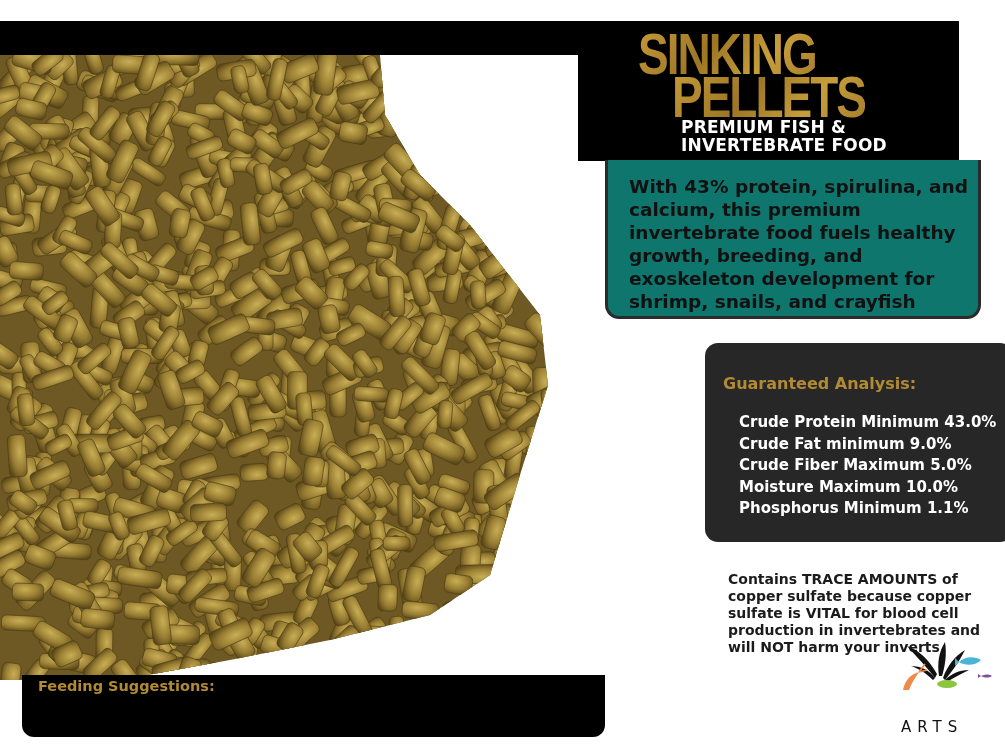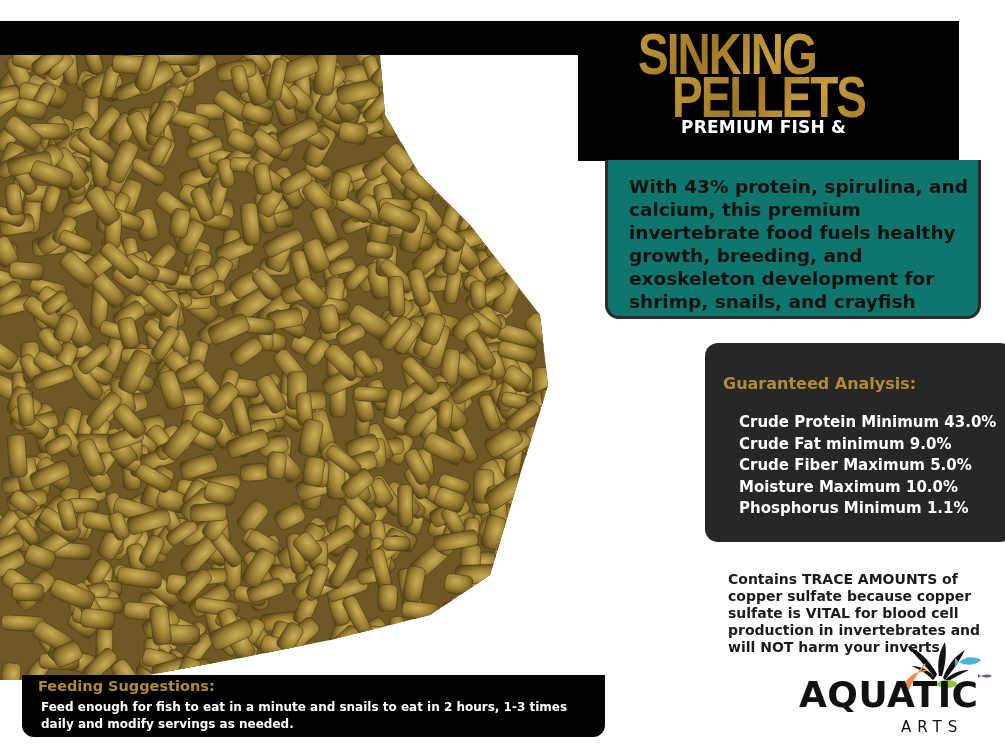--- a/index.html
+++ b/index.html
@@ -1017,20 +1017,21 @@
         <rect x="-20.645370370370372" y="-7.83056841563786" width="41.290740740740745" height="15.66113683127572" rx="5" fill="url(#pg)" stroke="#4a3a12" stroke-width="0.6" transform="translate(444.2791495198902,132.4883187585734) rotate(45.047839506172835)"></rect>
         <rect x="-14.076118827160494" y="-7.961033950617284" width="28.152237654320988" height="15.922067901234568" rx="5" fill="url(#pg)" stroke="#4a3a12" stroke-width="0.6" transform="translate(522.645061728395,491.1372599451303) rotate(132.64429012345678)"></rect>
       </g>
   </svg>
 </div>
 
 <div class="title-box">
   <div class="title-big t1">SINKING</div>
   <div class="title-big t2">PELLETS</div>
   <div class="title-sub s1">PREMIUM FISH &amp;</div>
+  <div class="title-sub s2">INVERTEBRATE FOOD</div>
 </div>
 
 <div class="desc-box">
   <p class="desc-text">With 43% protein, spirulina, and calcium, this premium invertebrate food fuels healthy growth, breeding, and exoskeleton development for shrimp, snails, and crayfish</p>
 </div>
 
 <div class="analysis-box">
   <div class="analysis-title">Guaranteed Analysis:</div>
   <ul class="analysis-list">
     <li>Crude Protein Minimum 43.0%</li>
@@ -1054,20 +1055,18 @@
 
     <path d="M74,22 C80,16 90,16 96,20 C90,26 80,26 74,22 Z M70,18 L74,22 L70,26 Z" fill="#4cb3d8"></path>
 
     <path d="M96,36 C100,34 104,34 107,36 C104,38 100,38 96,36 Z M93,34 L96,36 L93,38 Z" fill="#7a4fa0"></path>
 
     <ellipse cx="62" cy="44" rx="10" ry="4" fill="#8cc63e"></ellipse>
 
     <path d="M18,50 C20,40 26,34 34,32 C30,38 26,44 24,50 Z" fill="#ef8a4a"></path>
     <path d="M34,32 L40,24 M34,32 L42,30" stroke="#ef8a4a" stroke-width="1.5" fill="none"></path>
   </svg>
-  <div class="logo-word">AQUATIC</div>
   <div class="logo-sub">ARTS</div>
 </div>
 
 <div class="feeding-box">
   <div class="feeding-title">Feeding Suggestions:</div>
-  <p class="feeding-text">Feed enough for fish to eat in a minute and snails to eat in 2 hours, 1-3 times daily and modify servings as needed.</p>
 </div>
 
 </body></html>

